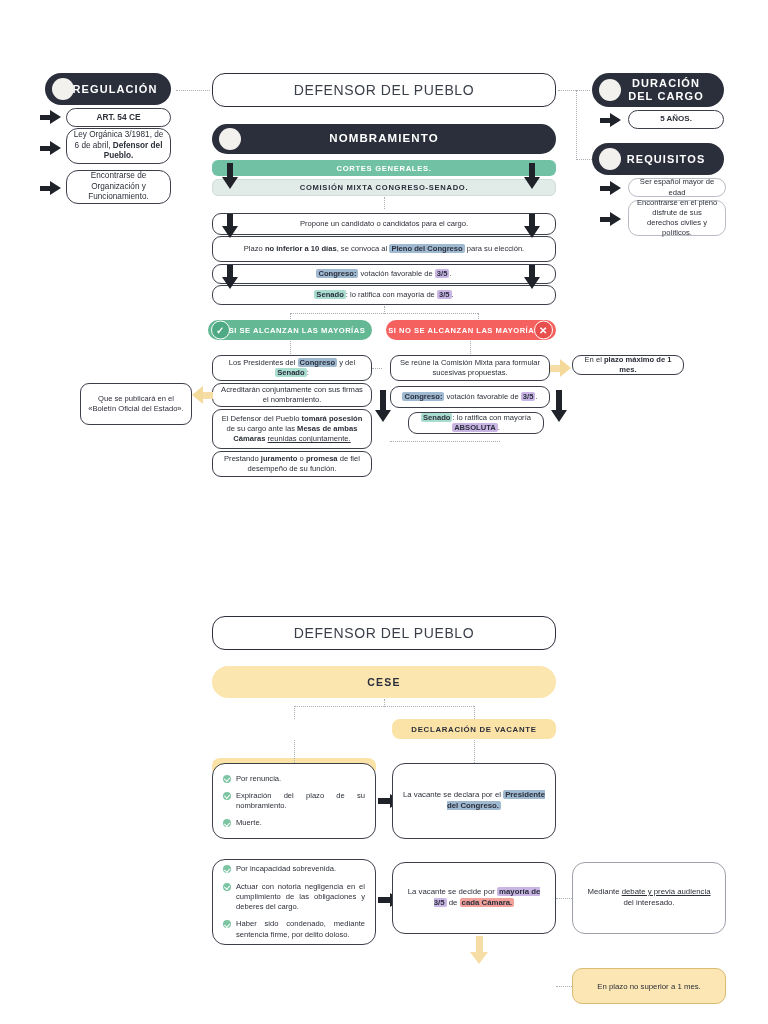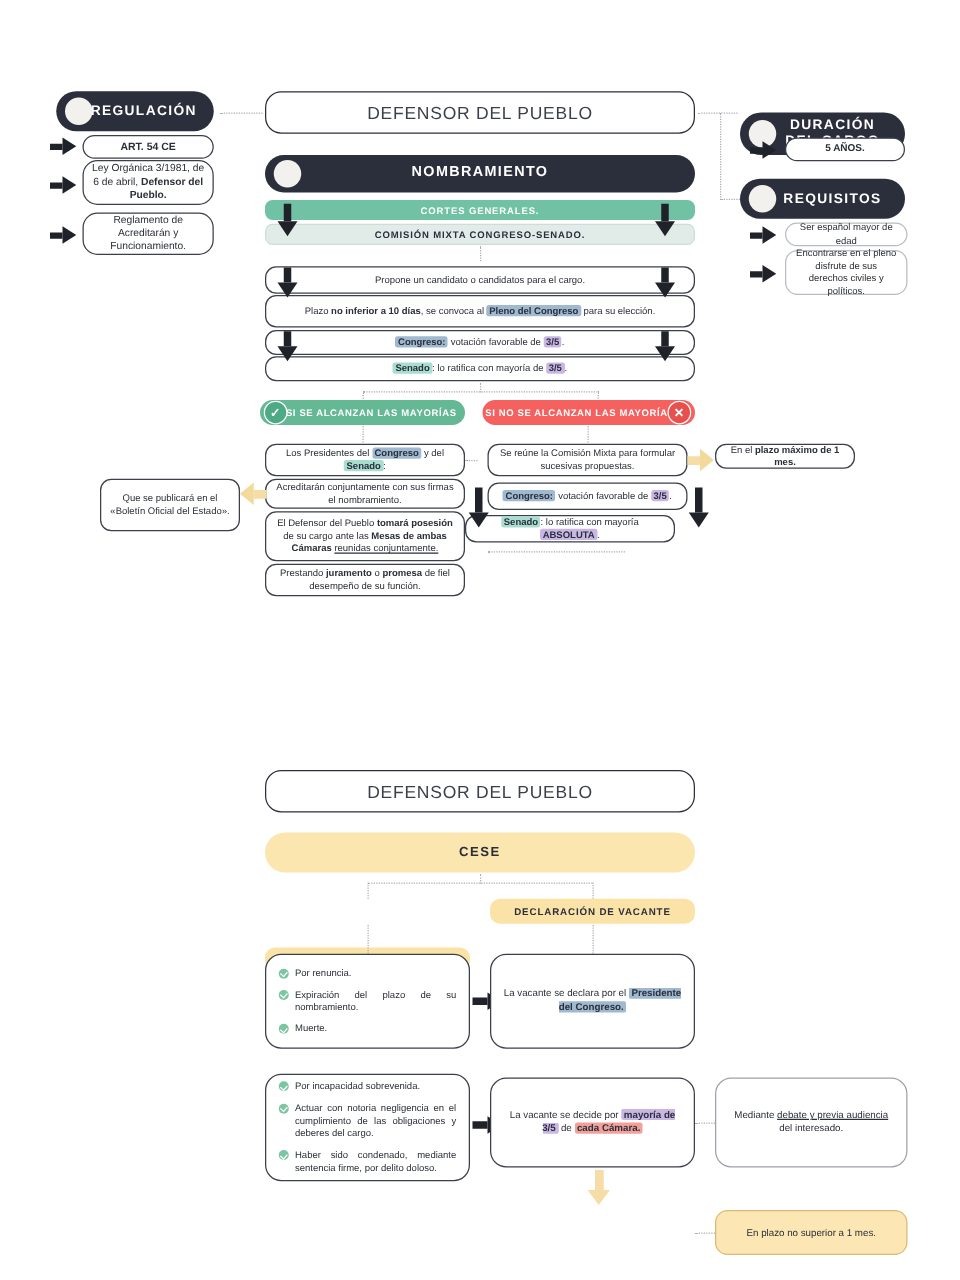--- a/index.html
+++ b/index.html
@@ -184,33 +184,33 @@
   </div>
   <div class="abs outline-box" style="left:66px; top:128px; width:105px; height:36px;">
     <span>Ley Orgánica 3/1981, de 6 de abril, <span class="b">Defensor del Pueblo.</span></span>
   </div>
 
   <div class="abs blk-arrow-r" style="left:40px; top:181px;">
     <div class="arw-stem" style="width:10px;"></div>
       <div class="arw-right"></div>
   </div>
   <div class="abs outline-box" style="left:66px; top:170px; width:105px; height:34px;">
-    <span>Reglamento de Acreditarán y Funcionamiento.</span>
+    <span>Encontrarse de Organización y Funcionamiento.</span>
   </div>
 
   <div class="abs title-box" style="left:212px; top:73px; width:344px; height:34px;">
     <span>DEFENSOR DEL PUEBLO</span>
   </div>
 
   <div class="abs dot-h" style="left:176px; top:90px; width:34px;"></div>
   <div class="abs dot-h" style="left:558px; top:90px; width:32px;"></div>
   <div class="abs dot-v" style="left:576px; top:90px; height:70px;"></div>
   <div class="abs dot-h" style="left:576px; top:159px; width:16px;"></div>
 
-  <div class="abs dark-header" style="left:592px; top:90px; width:132px; height:34px;">
+  <div class="abs dark-header" style="left:592px; top:73px; width:132px; height:34px;">
     <span class="hdr-icon ic-b"></span>
     <span style="padding-left:16px;">
       <span>DURACIÓN</span><br>
       <span>DEL CARGO</span>
     </span>
   </div>
   <div class="abs blk-arrow-r" style="left:600px; top:113px;">
     <div class="arw-stem" style="width:10px;"></div>
       <div class="arw-right"></div>
   </div>
@@ -329,21 +329,21 @@
   </div>
 
   <div class="abs dot-h" style="left:372px; top:368px; width:10px;"></div>
 
   <div class="abs thin-box" style="left:390px; top:355px; width:160px; height:26px; border-color:#3b3f4a; border-radius:9px;">
     <span>Se reúne la Comisión Mixta para formular sucesivas propuestas.</span>
   </div>
   <div class="abs thin-box" style="left:390px; top:386px; width:160px; height:22px; border-color:#3b3f4a; border-radius:9px;">
     <span><span class="hl-blue">Congreso:</span> votación favorable de <span class="hl-purple">3/5</span>.</span>
   </div>
-  <div class="abs thin-box" style="left:372px; top:412px; width:168px; height:22px; border-color:#3b3f4a; border-radius:9px;">
+  <div class="abs thin-box" style="left:408px; top:412px; width:136px; height:22px; border-color:#3b3f4a; border-radius:9px;">
     <span><span class="hl-teal">Senado</span>: lo ratifica con mayoría <span class="hl-purple">ABSOLUTA</span>.</span>
   </div>
   <div class="abs dot-h" style="left:390px; top:441px; width:110px;"></div>
 
   <div class="abs y-arrow-l" style="left:550px; top:359px;">
     <div class="y-stem-v" style="width:10px; height:7px;"></div>
       <div class="y-arw-right"></div>
   </div>
   <div class="abs thin-box" style="left:572px; top:355px; width:112px; height:20px; border-color:#3b3f4a; border-radius:9px;">
     <span>En el <span class="b">plazo máximo de 1 mes.</span></span>

